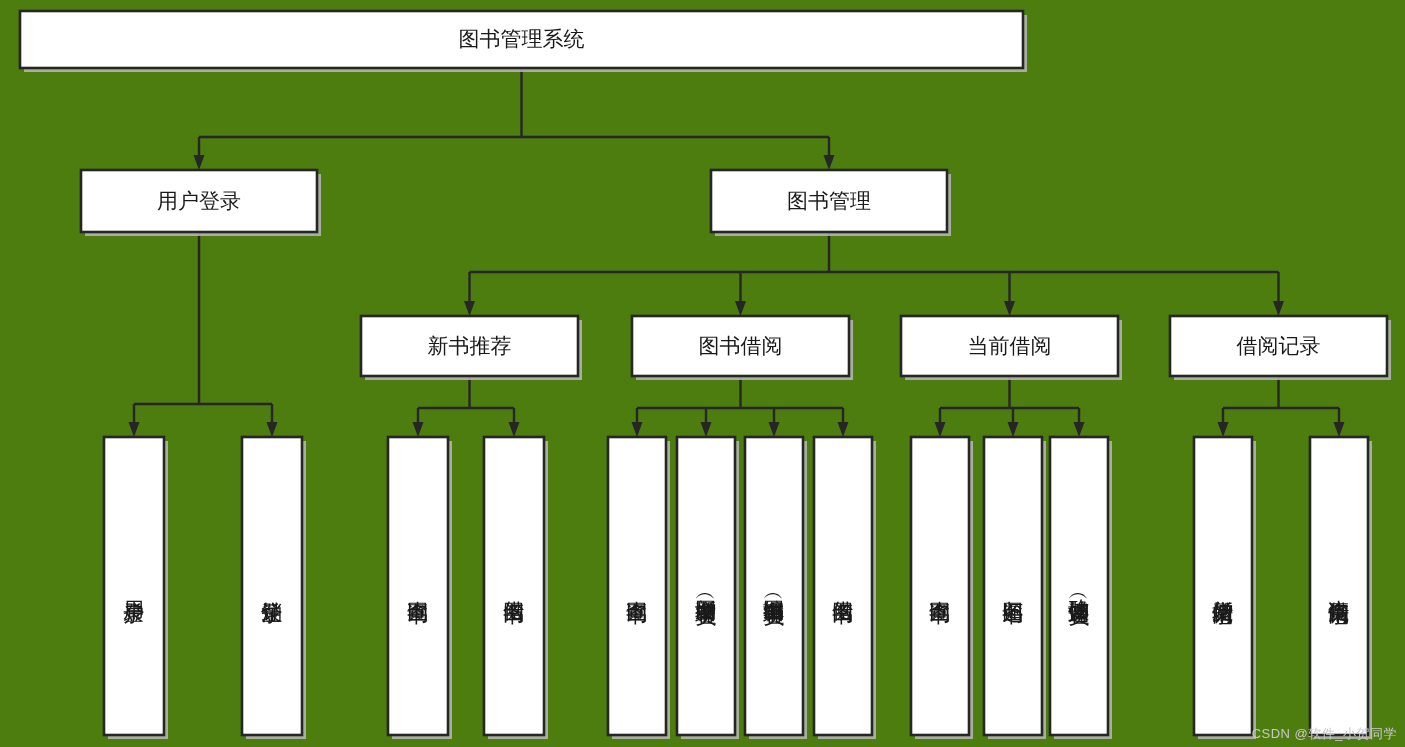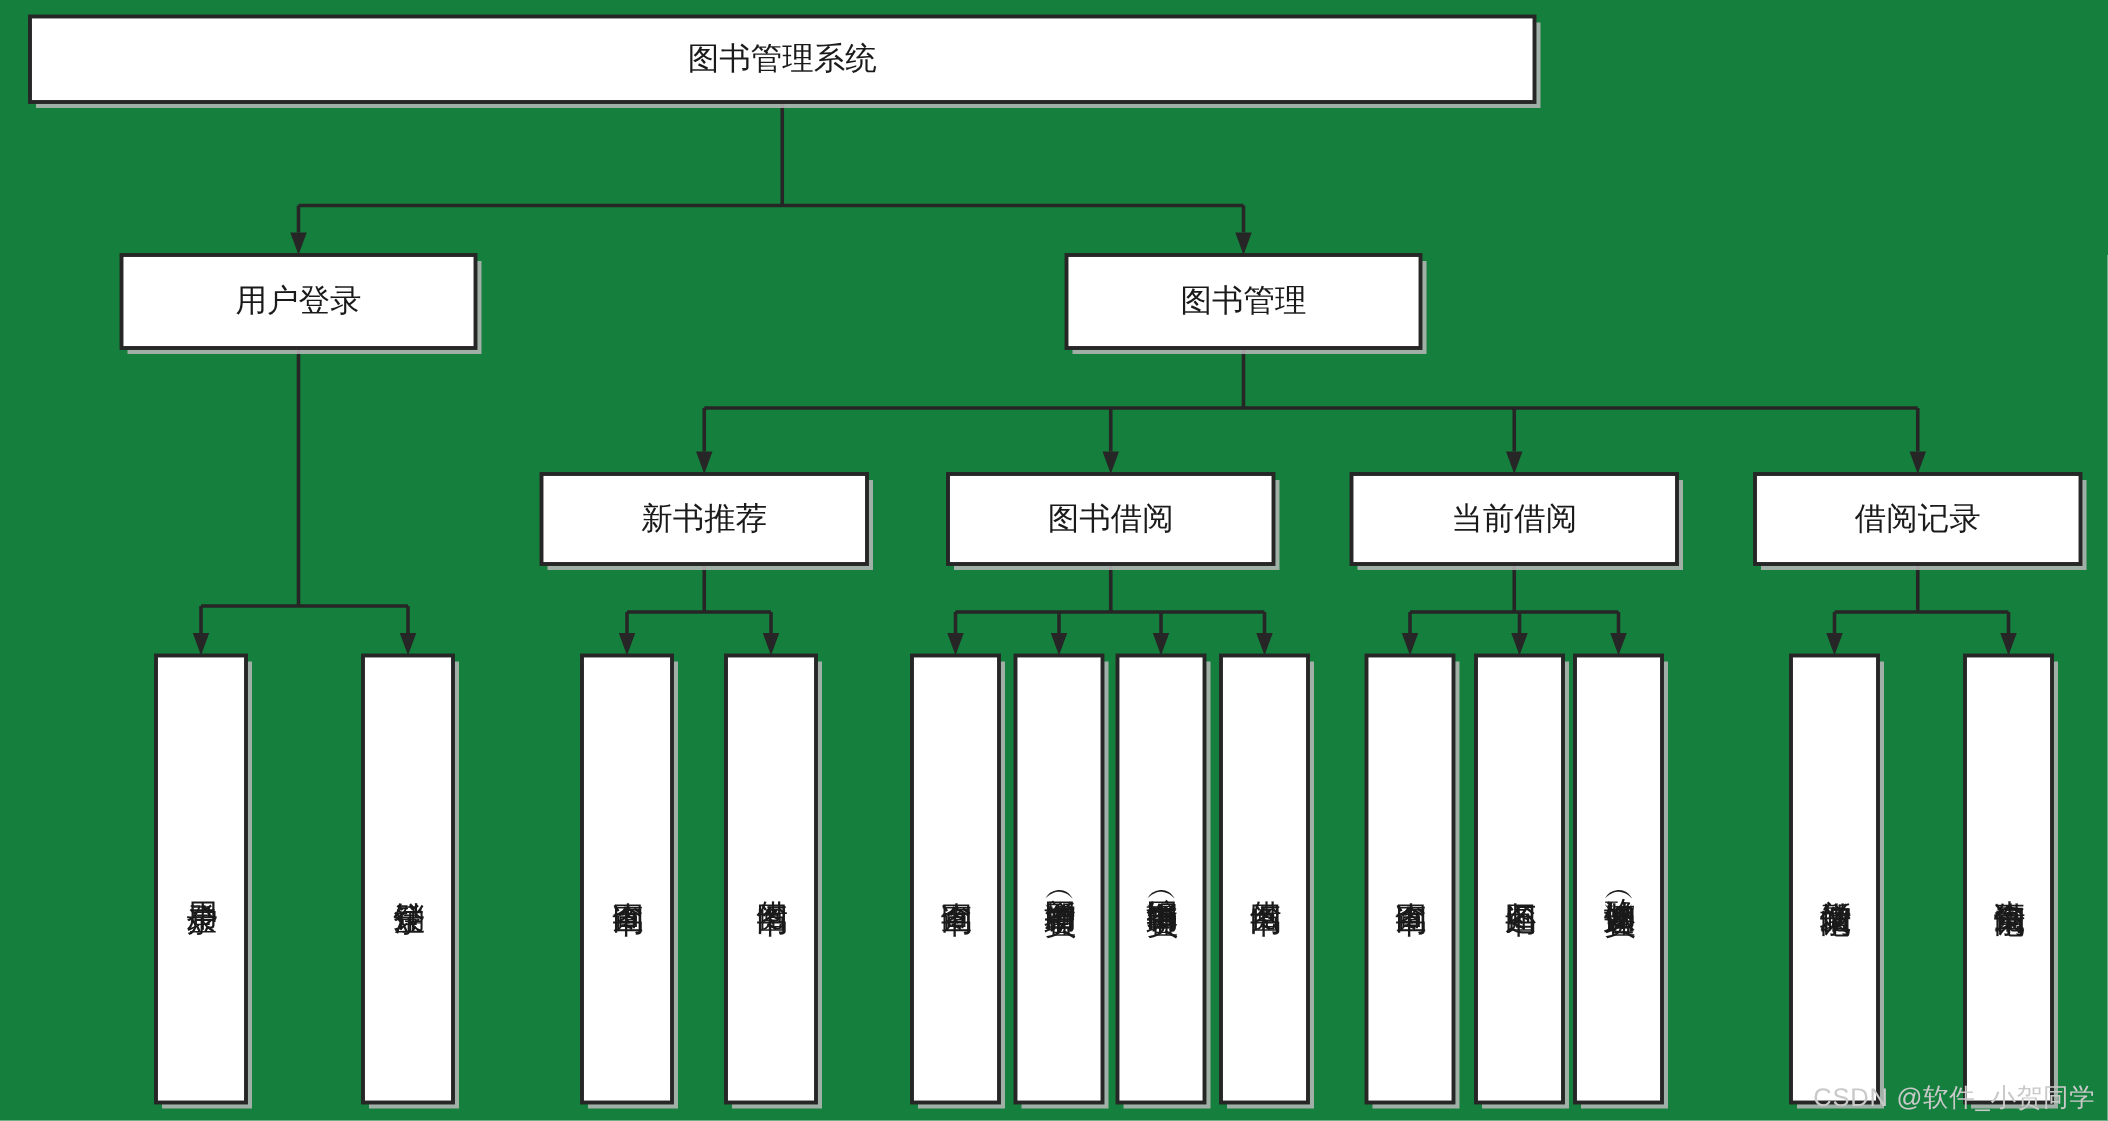--- a/index.html
+++ b/index.html
@@ -10,21 +10,21 @@
   body {
     width: 1405px;
     height: 747px;
     font-family: "Liberation Sans", sans-serif;
     overflow: hidden;
   }
   #diagram-root {
     position: relative;
     width: 1405px;
     height: 747px;
-    background: #15803d;
+    background: #4d7c0f;
   }
   svg.diagram-canvas {
     position: absolute;
     left: 0;
     top: 0;
     width: 1405px;
     height: 747px;
     display: block;
   }
   .node-box {
@@ -68,21 +68,21 @@
     color: #1a1a1a;
     line-height: 1.12;
     letter-spacing: 1px;
     white-space: nowrap;
   }
   .watermark {
     position: absolute;
     right: 8px;
     bottom: 4px;
     font-family: "Liberation Sans", sans-serif;
-    font-size: 17px;
+    font-size: 13px;
     color: #c9c9c9;
     white-space: nowrap;
     letter-spacing: 0.5px;
   }
 </style>
 </head>
 <body>
 
 <div id="diagram-root">
 

